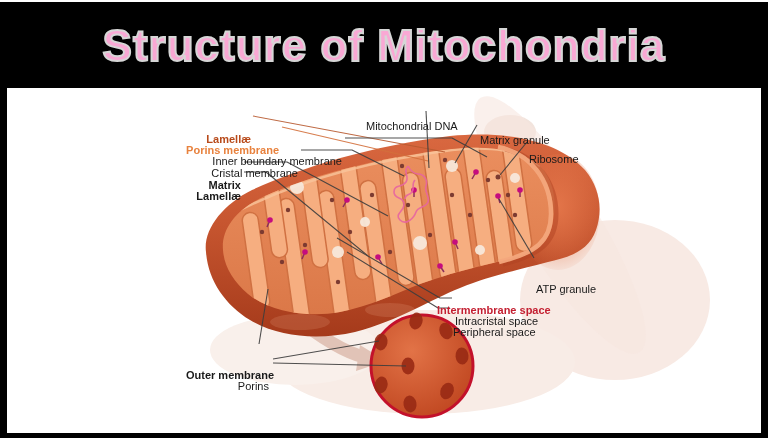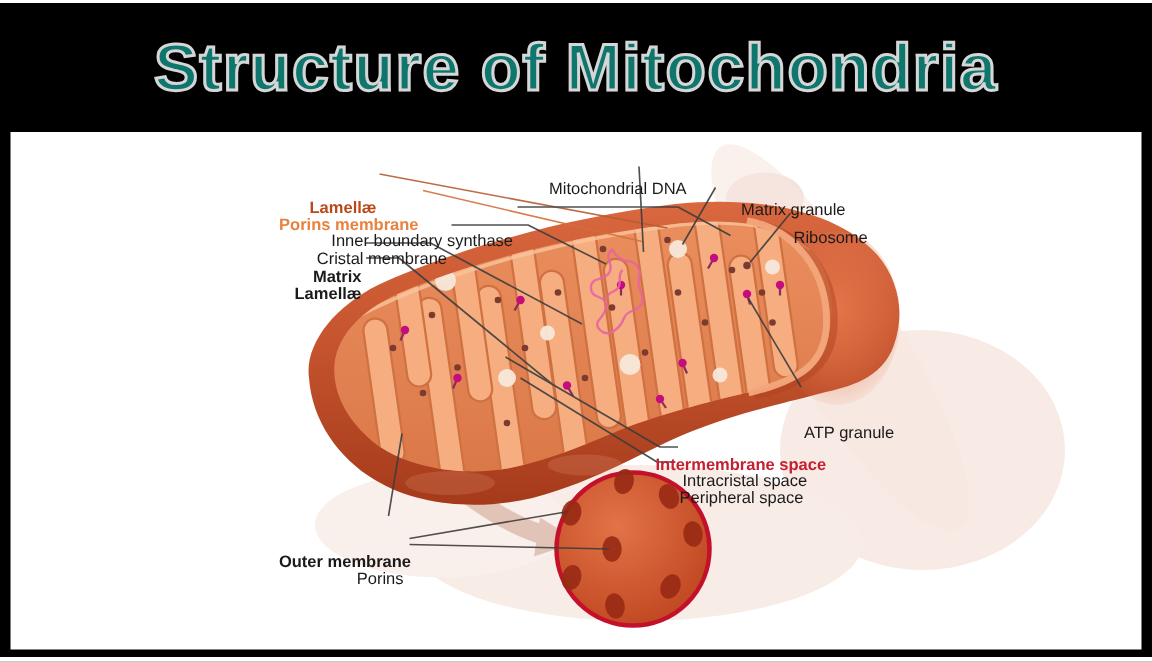--- a/index.html
+++ b/index.html
@@ -2,21 +2,21 @@
 <html><head>
 <meta charset="utf-8">
 <style>
   html,body{margin:0;padding:0;background:#ffffff;}
   #root{position:relative;width:768px;height:441px;background:#000;overflow:hidden;
         font-family:"Liberation Sans",sans-serif;}
   .top-sliver{position:absolute;left:0;top:0;width:768px;height:2px;background:#fff;}
   .bottom-sliver{position:absolute;left:0;bottom:0;width:768px;height:3px;background:#fff;}
   .banner{position:absolute;left:0;top:2px;width:768px;height:86px;background:#000;
           display:flex;align-items:center;justify-content:center;}
-  .title{font-size:44px;font-weight:bold;letter-spacing:1px;color:#0f766e;
+  .title{font-size:44px;font-weight:bold;letter-spacing:1px;color:#f9a8d4;
          -webkit-text-stroke:2px #d6d6d6;text-shadow:2px 2px 1px rgba(0,0,0,0.6);
          padding-top:2px;white-space:nowrap;}
   .canvas{position:absolute;left:7px;top:88px;width:754px;height:345px;background:#ffffff;}
   svg.art{position:absolute;left:0;top:0;width:768px;height:441px;pointer-events:none;}
   .badge{position:absolute;left:505px;top:79px;width:167px;height:23px;
          background:linear-gradient(#f9a43c,#f08a12);border:2px solid #262626;border-radius:12px;
          box-shadow:2px 2px 0 rgba(40,40,40,0.45);
          display:flex;align-items:center;justify-content:center;
          font-size:11px;font-weight:bold;color:#111;}
   .lbl{position:absolute;font-size:11px;line-height:11px;color:#1a1a1a;white-space:nowrap;margin-top:24px;}
@@ -209,26 +209,26 @@
       <polyline points="452,298 440,298 337,238"></polyline>
       <polyline points="450,308 438,308 347,252"></polyline>
       <polyline points="259,344 268,289"></polyline>
       <polyline points="273,359 379,341"></polyline>
       <polyline points="273,363 406,366"></polyline>
     </g>
   </svg>
 
   <div class="lbl r bold c-brick" style="left:251px;top:110px;">Lamellæ</div>
   <div class="lbl r bold c-orange" style="left:279px;top:121px;">Porins membrane</div>
-  <div class="lbl r" style="left:342px;top:132px;">Inner boundary synthase</div>
+  <div class="lbl r" style="left:342px;top:132px;">Inner boundary membrane</div>
   <div class="lbl r" style="left:298px;top:144px;">Cristal membrane</div>
   <div class="lbl r bold" style="left:241px;top:156px;">Matrix</div>
   <div class="lbl r bold" style="left:241px;top:167px;">Lamellæ</div>
   <div class="lbl" style="left:366px;top:97px;">Mitochondrial DNA</div>
-  <div class="lbl" style="left:494px;top:111px;">Matrix granule</div>
+  <div class="lbl" style="left:480px;top:111px;">Matrix granule</div>
   <div class="lbl" style="left:529px;top:130px;">Ribosome</div>
   <div class="lbl" style="left:536px;top:260px;">ATP granule</div>
   <div class="lbl bold c-red" style="left:437px;top:281px;">Intermembrane space</div>
   <div class="lbl" style="left:455px;top:292px;">Intracristal space</div>
   <div class="lbl" style="left:453px;top:303px;">Peripheral space</div>
   <div class="lbl r bold" style="left:274px;top:346px;text-align:center;">Outer membrane</div>
   <div class="lbl r" style="left:269px;top:357px;">Porins</div>
 
 
   <div class="bottom-sliver"></div>

